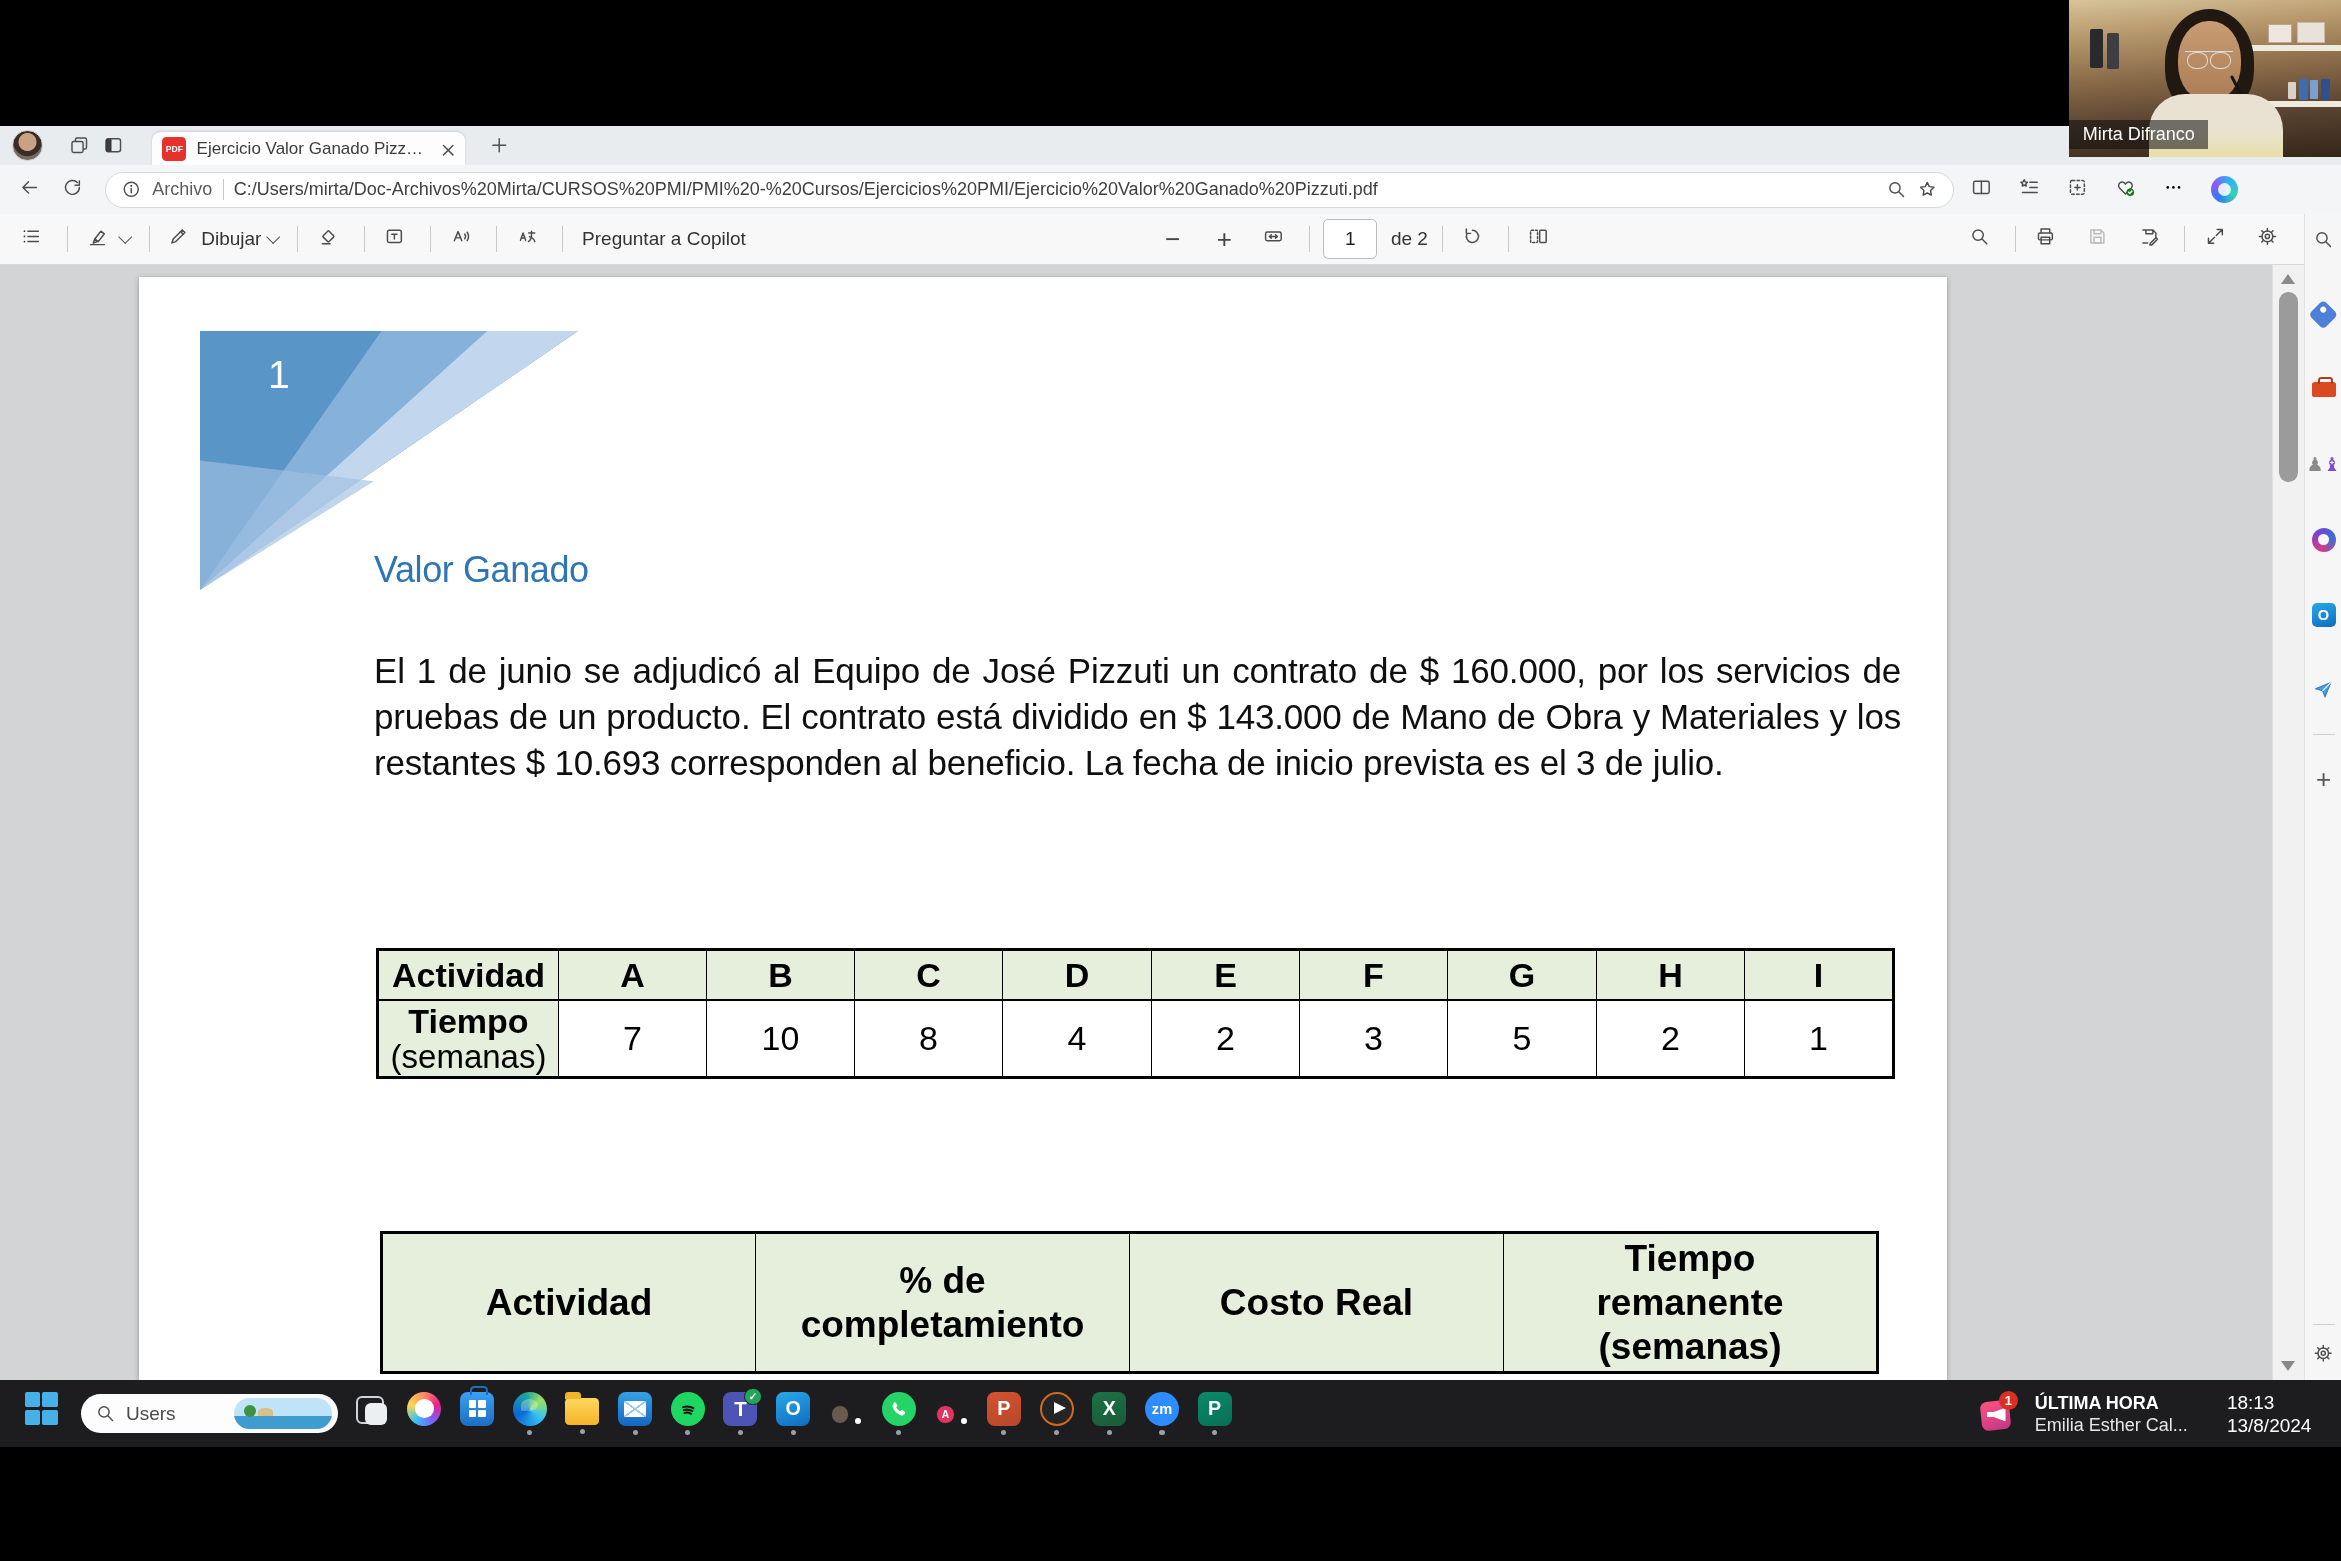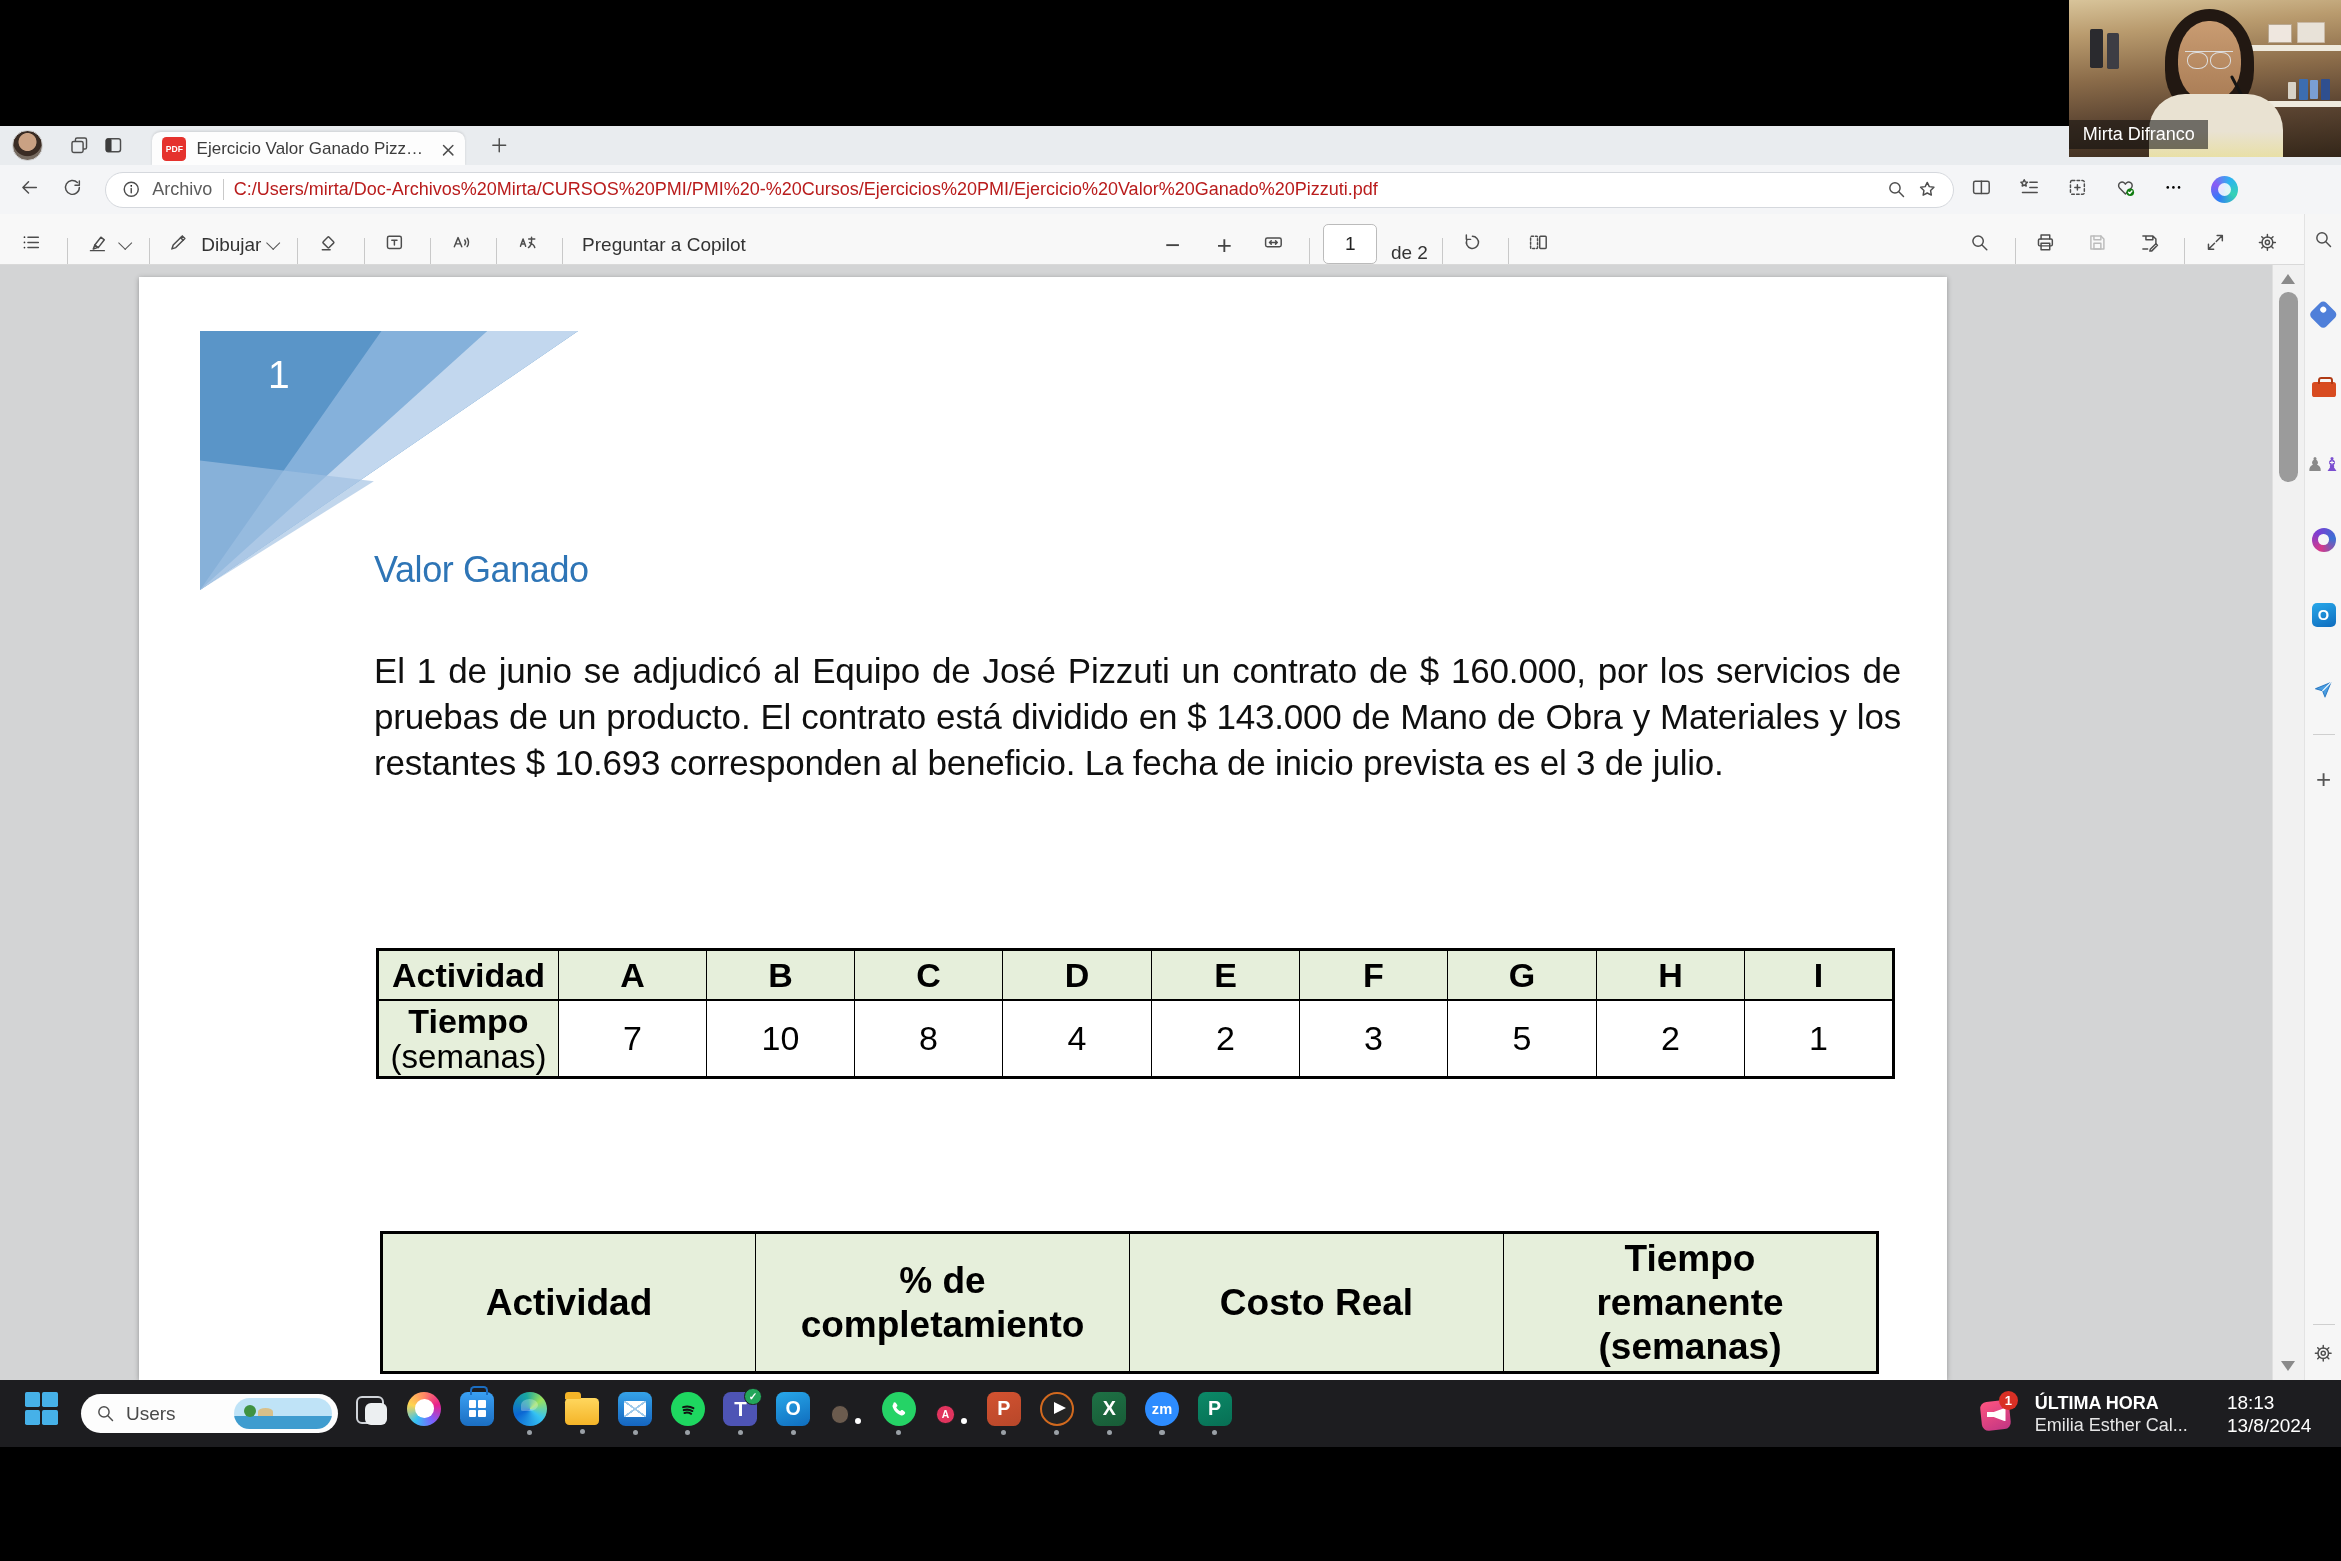--- a/index.html
+++ b/index.html
@@ -22,28 +22,28 @@
             display:flex;align-items:center;justify-content:center;flex:none;}
   .tab-title{font-size:17px;color:#3c3c3c;white-space:nowrap;overflow:hidden;text-overflow:ellipsis;flex:1;}
   .newtab{margin-left:17px;}
   
   .addrrow{position:absolute;left:0;top:39px;width:2342px;height:50px;background:#f4f5f7;border-bottom:0.9px solid #e2e2e2;
            display:flex;align-items:center;padding:0 19px;box-sizing:border-box;gap:17px;}
   .addr-pill{flex:1;height:36px;background:#fff;border:0.9px solid #d5d8dd;border-radius:19px;display:flex;align-items:center;
              padding:0 15.4px;box-sizing:border-box;gap:10.3px;max-width:1849px;}
   .addr-scheme{font-size:18px;color:#5c5c5c;flex:none;}
   .addr-sep{width:0.9px;height:20.5px;background:#c9c9c9;flex:none;}
-  .addr-url{font-size:18px;color:#b91c1c;white-space:nowrap;overflow:hidden;text-overflow:ellipsis;flex:1;}
+  .addr-url{font-size:18px;color:#404040;white-space:nowrap;overflow:hidden;text-overflow:ellipsis;flex:1;}
   .addr-icons{display:flex;align-items:center;gap:22px;padding-right:6.8px;}
   .cop-orb{width:27px;height:27px;border-radius:50%;flex:none;
            background:conic-gradient(from 210deg,#2f7df6,#8a5cf5,#2bb3f0,#36d3b4,#2f7df6);position:relative;}
   .cop-orb::after{content:"";position:absolute;inset:6.8px;border-radius:50%;background:#fff;opacity:.85;}
   
   .pdfbar{position:absolute;left:0;top:88px;width:2304px;height:51px;background:#f8f8f8;border-bottom:0.9px solid #d9d9d9;
-          display:flex;align-items:flex-end;padding:0 15.4px;box-sizing:border-box;gap:13.7px;color:#333;}
+          display:flex;align-items:center;padding:0 15.4px;box-sizing:border-box;gap:13.7px;color:#333;}
   .tb{height:38px;min-width:38px;display:flex;align-items:center;justify-content:center;gap:6.8px;border-radius:5.1px;padding:0 5.1px;box-sizing:border-box;}
   .tb-label{font-size:19px;color:#333;white-space:nowrap;}
   .chev{width:9.4px;height:9.4px;border-right:1.7px solid #555;border-bottom:1.7px solid #555;transform:rotate(45deg);margin-top:-4.3px;flex:none;}
   .zoom-glyph{font-size:26px;color:#444;line-height:1;}
   .pagebox{width:48px;height:36px;border:0.9px solid #bbb;border-radius:5.1px;background:#fff;text-align:center;font-size:19px;color:#222;}
   .spacer{flex:1;}
   
   .content{position:absolute;left:0;top:139px;width:2304px;height:1115px;background:#d3d4d5;overflow:hidden;}
   .page{position:absolute;left:139px;top:12px;width:1808px;height:1103px;background:#fff;box-shadow:0 0.9px 5.1px rgba(0,0,0,.3);overflow:hidden;}
   

